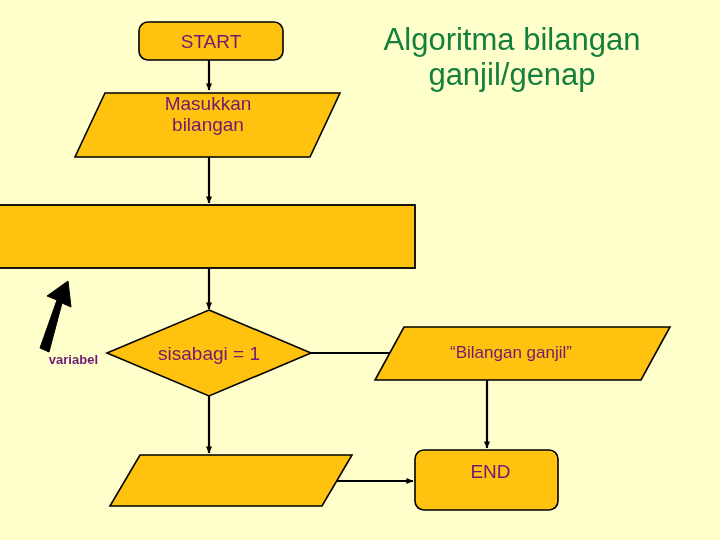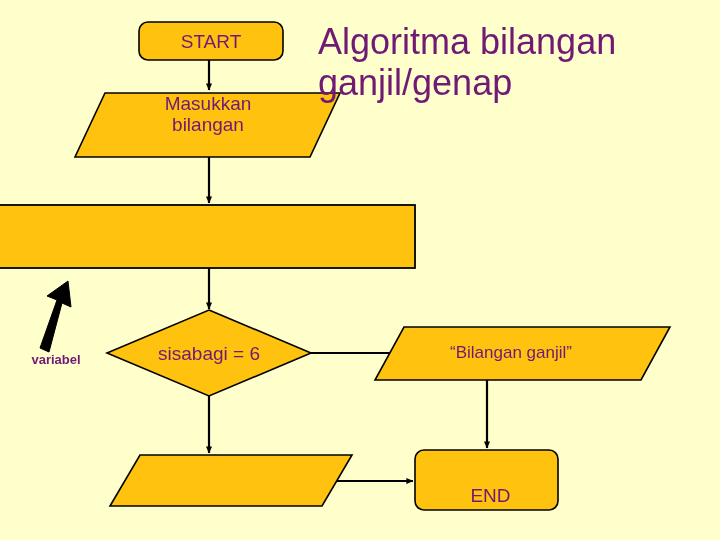--- a/index.html
+++ b/index.html
@@ -35,34 +35,34 @@
     line-height: 1.12;
     white-space: pre-line;
     pointer-events: none;
     z-index: 5;
   }
   #title-text {
     position: absolute;
     left: 318px;
     top: 22px;
     width: 388px;
-    text-align: left;
-    font-size: 36px;
+    text-align: center;
+    font-size: 31px;
     line-height: 1.13;
-    color: #701a75;
+    color: #15803d;
     z-index: 5;
   }
   #label-start      { left: 139px; top: 31px;  width: 144px; font-size: 19px; }
   #label-input      { left: 100px; top: 93px; width: 216px; font-size: 19px; }
   #label-process    { left: 2px;   top: 210px; width: 412px; font-size: 19px; }
   #label-decision   { left: 117px; top: 343px; width: 184px; font-size: 19px; }
   #label-genap      { left: 395px; top: 343px; width: 232px; font-size: 17px; }
   #label-ganjil     { left: 92px;  top: 470px; width: 222px; font-size: 17px; }
-  #label-end        { left: 415px; top: 485px; width: 151px; font-size: 19px; }
-  #label-variabel   { left: 14px;  top: 353px; width: 84px;  font-size: 13px; font-weight: bold; text-align: center; }
+  #label-end        { left: 415px; top: 461px; width: 151px; font-size: 19px; }
+  #label-variabel   { left: 14px;  top: 353px; width: 84px;  font-size: 13px; font-weight: bold; text-align: right; }
 </style>
 </head>
 <body>
 
 <div id="flow-root">
 
   <svg id="flow-svg" viewBox="0 0 720 540">
     <defs>
       <marker id="arrowhead" markerWidth="8" markerHeight="8" refX="6.6" refY="3" orient="auto" markerUnits="userSpaceOnUse">
         <path d="M0,0 L7,3 L0,6 z" fill="#000000"></path>
@@ -97,18 +97,18 @@
       <path d="M40,348 L57,300 L47,296 L68,281 L71,307 L62,303 L49,352 Z" fill="#000000" stroke="#000000" stroke-width="1"></path>
     </g>
   </svg>
 
   <div id="title-text">Algoritma bilangan
 ganjil/genap</div>
 
   <div class="node-label" id="label-start">START</div>
   <div class="node-label" id="label-input">Masukkan
 bilangan</div>
-  <div class="node-label" id="label-decision">sisabagi = 6</div>
+  <div class="node-label" id="label-decision">sisabagi = 1</div>
   <div class="node-label" id="label-genap">“Bilangan ganjil”</div>
   <div class="node-label" id="label-end">END</div>
   <div class="node-label" id="label-variabel">variabel</div>
 
 </div>
 
 </body></html>

